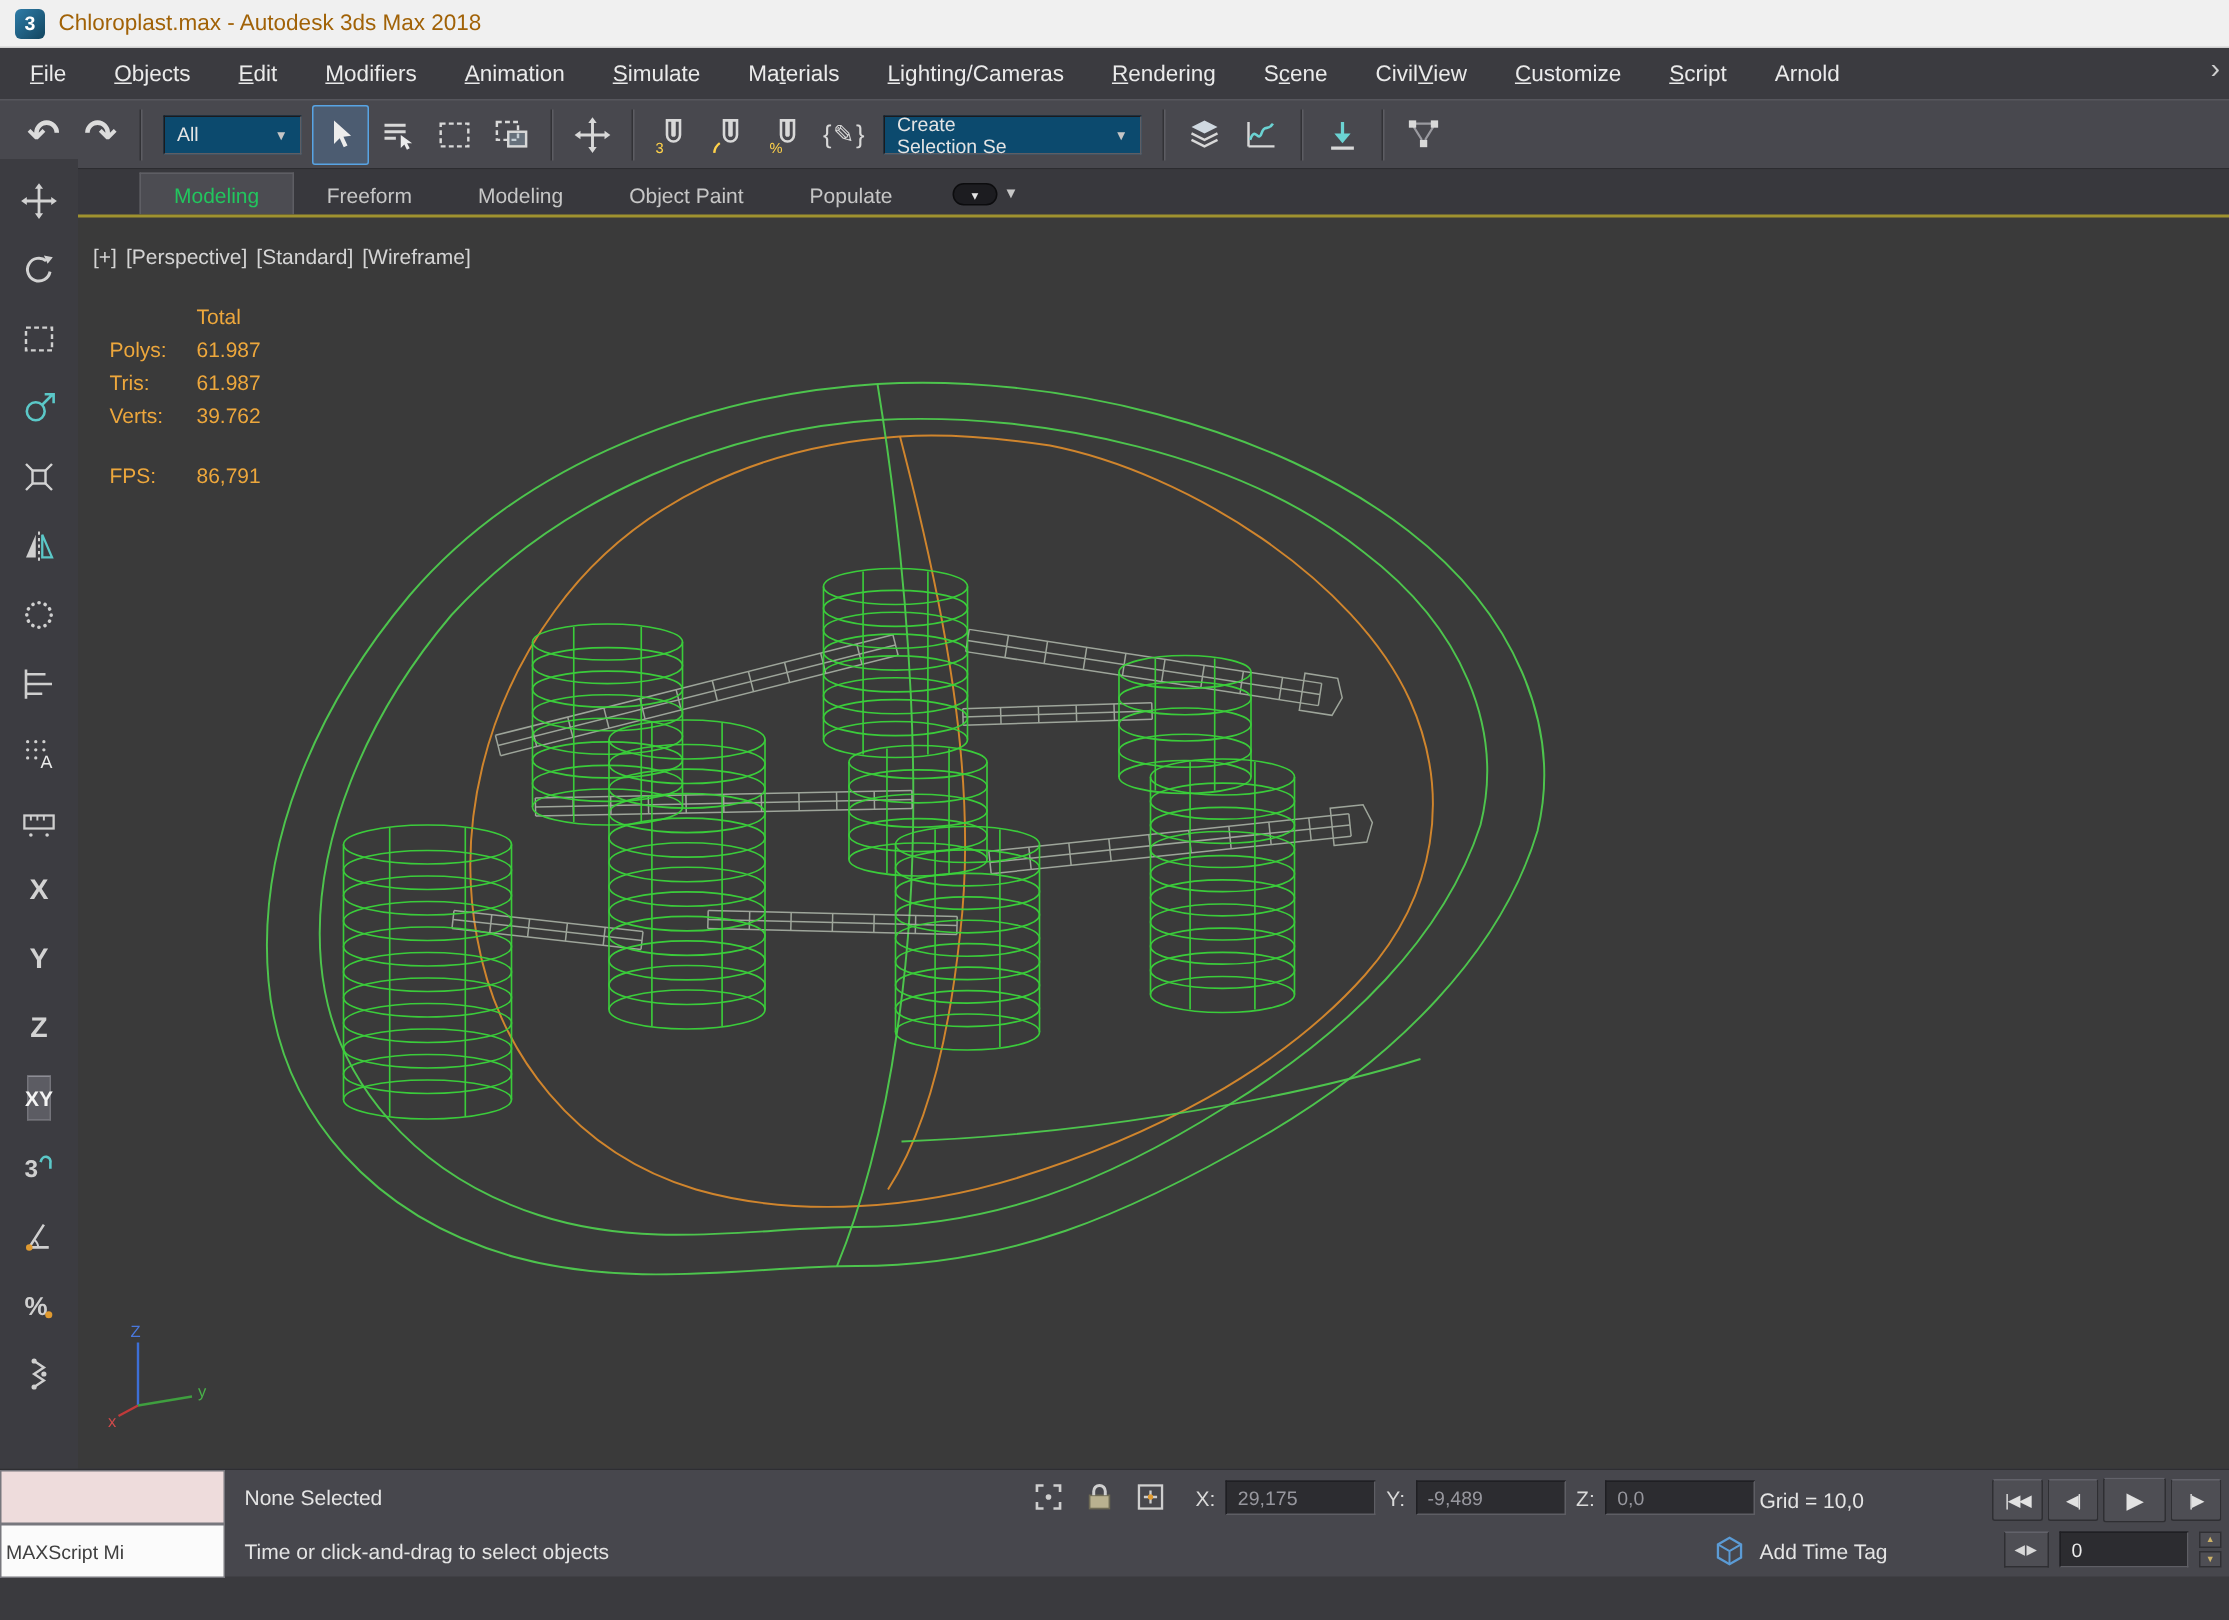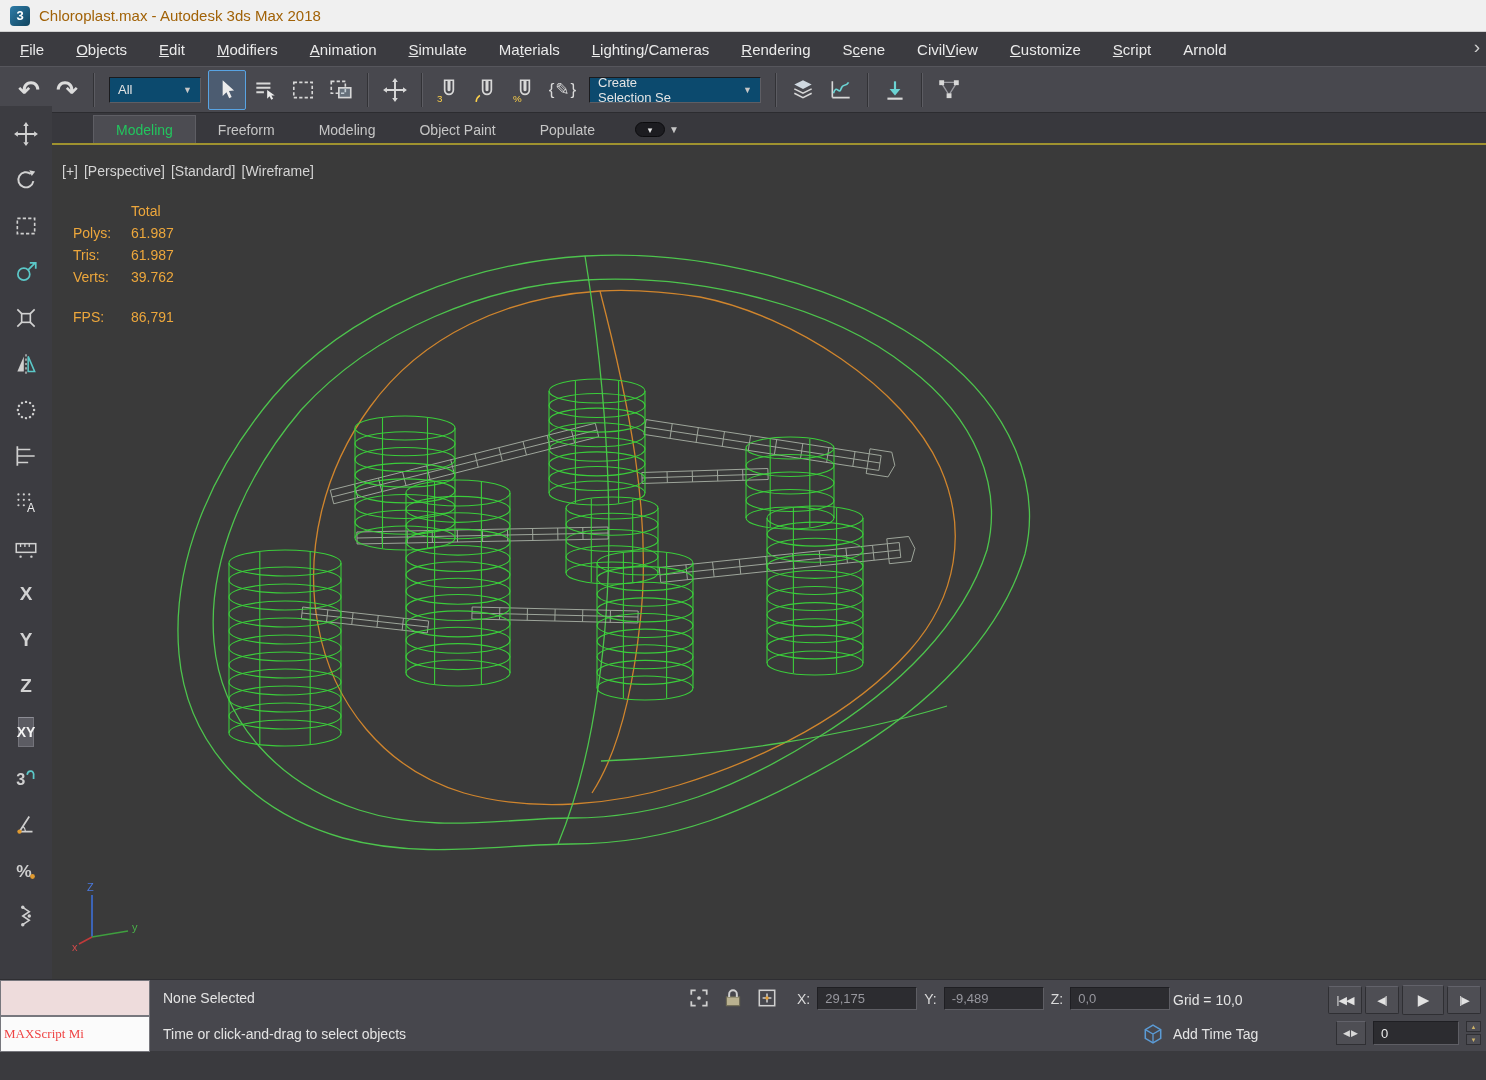--- a/index.html
+++ b/index.html
@@ -54,21 +54,21 @@
   .vp-label { position:absolute; left:10px; top:18px; font-size:14px; color:#d4d4d4; display:flex; gap:6px; z-index:3; }
   .vp-label span { cursor:default; }
   .stats { position:absolute; left:21px; top:58px; font-size:14px; color:#eda73c; z-index:3; }
   .stats .grid { display:grid; grid-template-columns:58px auto; row-gap:6px; }
   .stats .fps { margin-top:24px; display:grid; grid-template-columns:58px auto; }
   .gizmo { position:absolute; left:18px; bottom:26px; z-index:3; }
 
   
   .statusbar { height:72px; background:#47474d; border-top:1px solid #2e2e32; position:relative; font-size:14px; color:#e4e4e4; }
   .listener-pink { position:absolute; left:0; top:0; width:150px; height:36px; background:#eedcdc; border:1px solid #77777d; }
-  .listener-white { position:absolute; left:0; top:36px; width:150px; height:36px; background:#fbfbfb; border:1px solid #77777d; color:#ef4444; font-family:Liberation Serif, serif; font-size:13px; display:flex; align-items:center; padding:0 3px; white-space:nowrap; overflow:hidden; }
+  .listener-white { position:absolute; left:0; top:36px; width:150px; height:36px; background:#fbfbfb; border:1px solid #77777d; color:#404040; font-family:Liberation Sans, sans-serif; font-size:13px; display:flex; align-items:center; padding:0 3px; white-space:nowrap; overflow:hidden; }
   .sel-status { position:absolute; left:163px; top:10px; }
   .prompt { position:absolute; left:163px; top:46px; }
   .sb-icons { position:absolute; left:688px; top:7px; display:flex; gap:12px; align-items:center; }
   .sb-icons svg { width:22px; height:22px; }
   .coords { position:absolute; left:797px; top:7px; display:flex; align-items:center; gap:7px; }
   .coord-label { color:#dadada; }
   .coord-field { width:100px; height:23px; background:#2c2c30; border:1px solid #1f1f23; border-bottom-color:#5e5e64; border-right-color:#5e5e64; color:#97979e; display:flex; align-items:center; padding:0 7px; font-size:13px; }
   .grid-label { position:absolute; left:1173px; top:12px; }
   .playback { position:absolute; right:5px; top:5px; display:flex; gap:3px; align-items:center; }
   .pb-btn { height:28px; min-width:34px; background:#4e4e54; border:1px solid #2f2f33; border-top-color:#62626a; color:#e2e2e2; display:flex; align-items:center; justify-content:center; font-size:11px; border-radius:2px; letter-spacing:-1px; }

